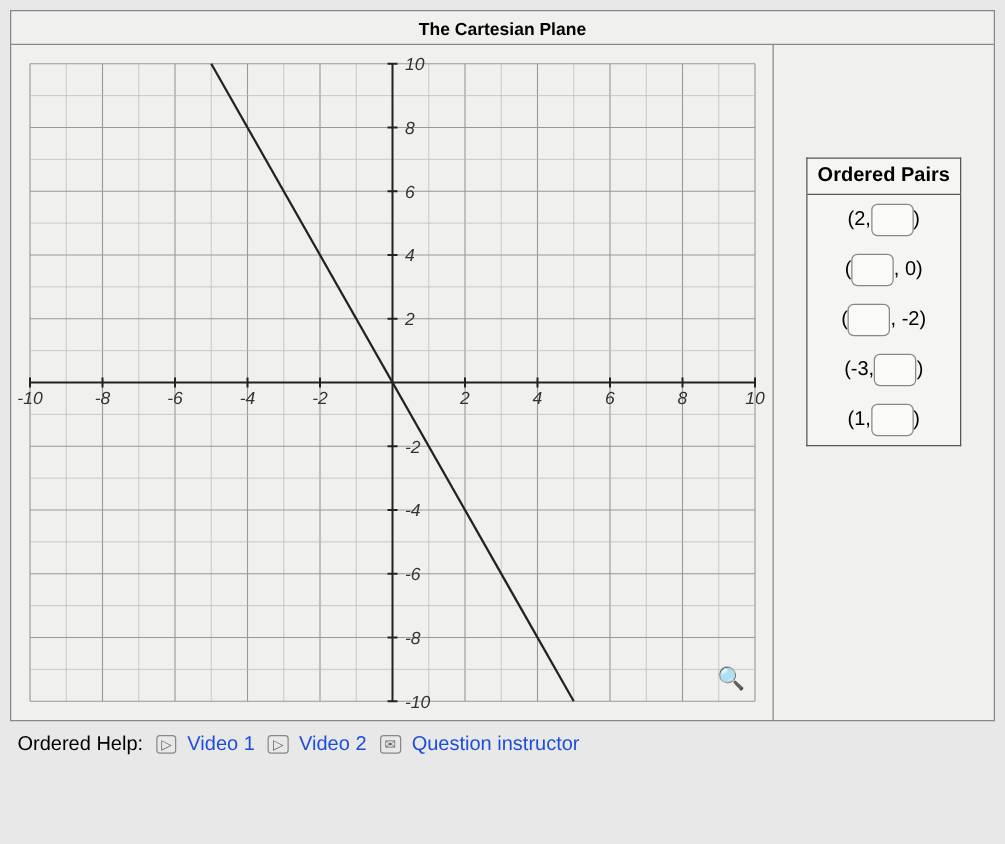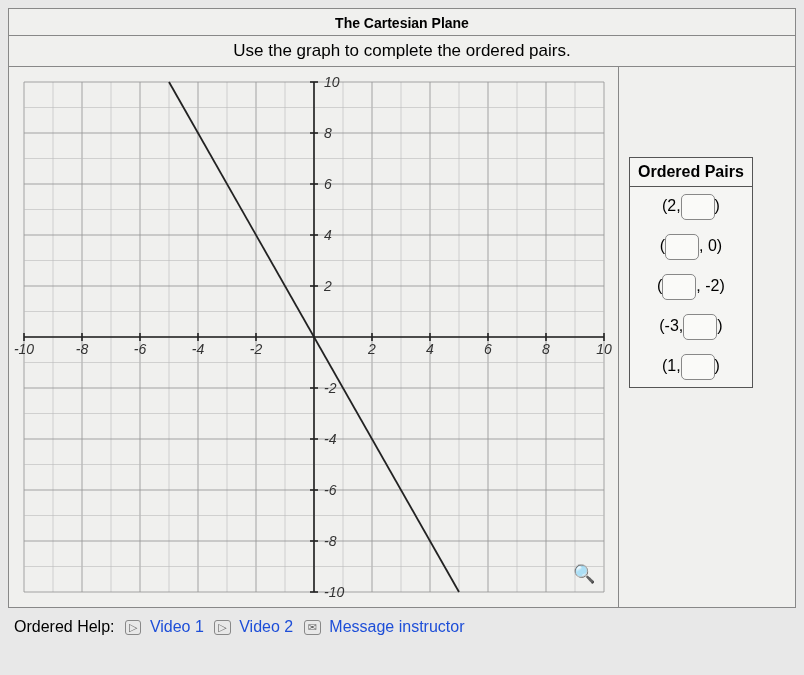--- a/index.html
+++ b/index.html
@@ -35,21 +35,21 @@
       height: 540px;
       border-right: 1.5px solid #888;
       position: relative;
       overflow: hidden;
     }
     .side-cell {
       flex: 1;
       padding: 90px 10px 10px 10px;
       display: flex;
       flex-direction: column;
-      align-items: flex-start;
+      align-items: center;
     }
     .pairs-table {
       border: 1.5px solid #555;
       border-collapse: collapse;
       background: #f5f5f3;
     }
     .pairs-table th {
       border-bottom: 1.5px solid #555;
       padding: 5px 8px;
       font-weight: bold;
@@ -103,21 +103,20 @@
     .grid-line-major { stroke: #999; stroke-width: 0.9; }
     .axis-line { stroke: #222; stroke-width: 1.6; }
     .plot-line { stroke: #222; stroke-width: 1.8; fill: none; }
     .tick-label { font-size: 14px; fill: #333; font-style: italic; }
   </style>
 </head>
 <body>
 
 <div class="container">
   <div class="title-bar">The Cartesian Plane</div>
-  <div class="instruction-bar">Use the graph to complete the ordered pairs.</div>
   <div class="content-row">
 
     <div class="graph-cell">
       <svg class="graph" id="graph-svg" width="610" height="540">
           <line x1="15" y1="525" x2="15" y2="15" class="grid-line-major"></line>
           <line x1="44" y1="525" x2="44" y2="15" class="grid-line"></line>
           <line x1="73" y1="525" x2="73" y2="15" class="grid-line-major"></line>
           <line x1="102" y1="525" x2="102" y2="15" class="grid-line"></line>
           <line x1="131" y1="525" x2="131" y2="15" class="grid-line-major"></line>
           <line x1="160" y1="525" x2="160" y2="15" class="grid-line"></line>
@@ -234,14 +233,14 @@
   </div>
 </div>
 
 <div class="help-row">
   <span>Ordered Help:</span>
   <span class="help-icon-box">▷</span>
   <span class="help-link">Video 1</span>
   <span class="help-icon-box">▷</span>
   <span class="help-link">Video 2</span>
   <span class="help-icon-box">✉</span>
-  <span class="help-link">Message instructor</span>
+  <span class="help-link">Question instructor</span>
 </div>
 
 </body></html>

